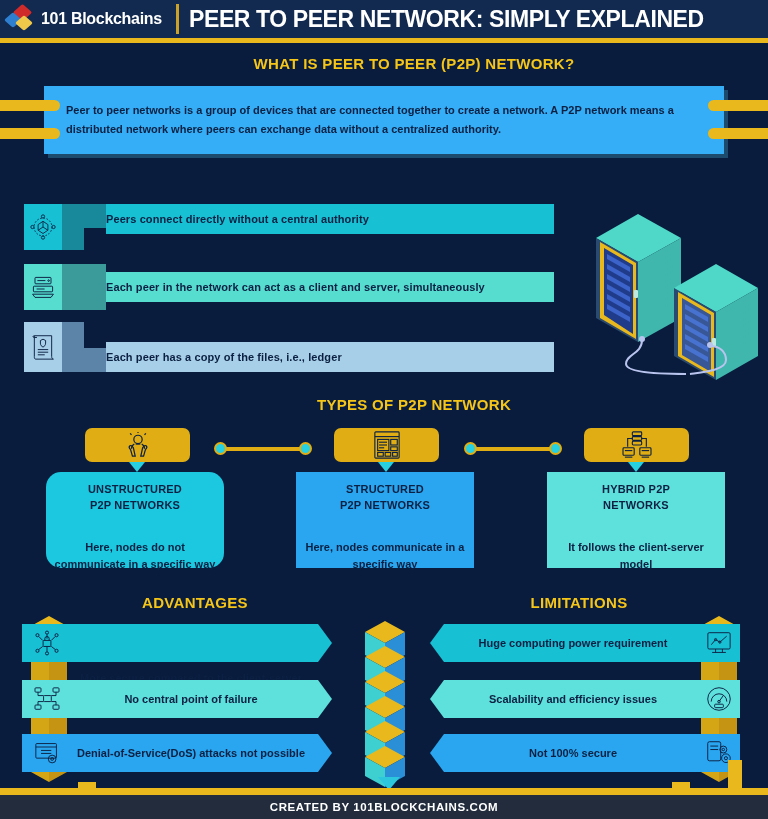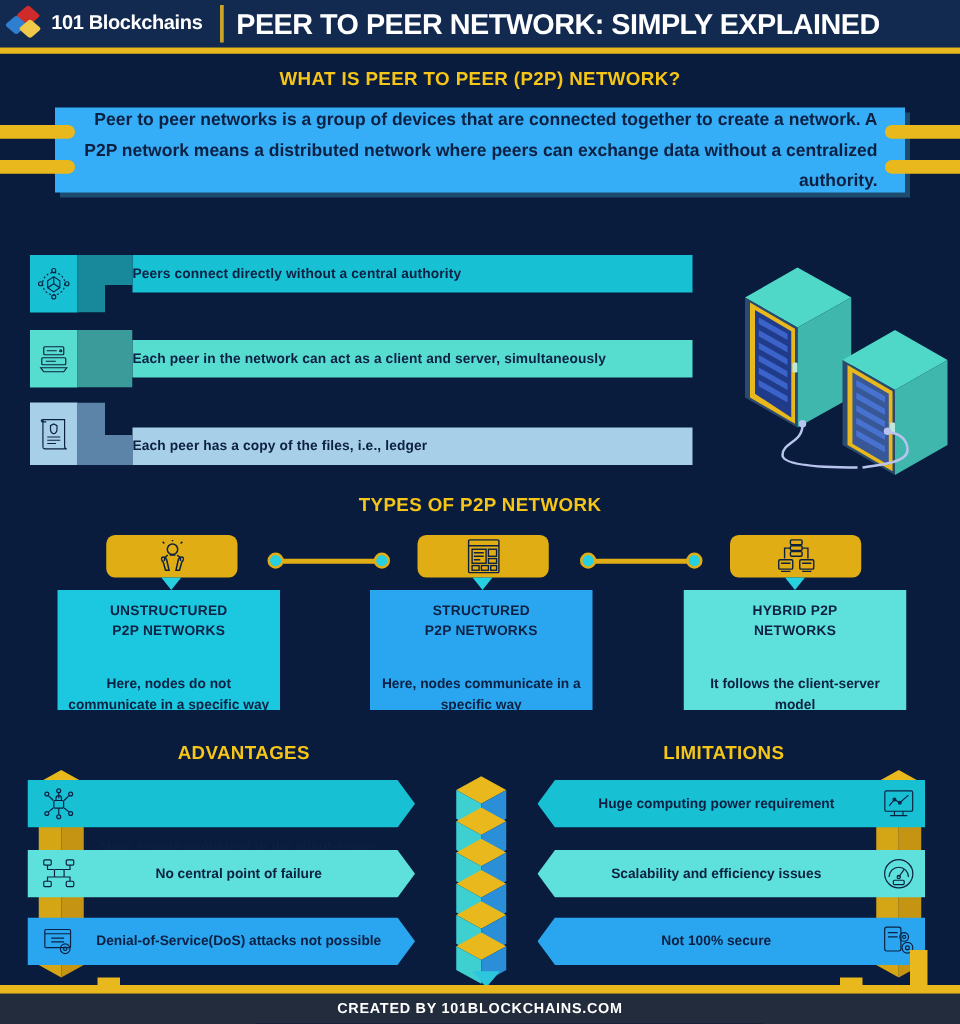--- a/index.html
+++ b/index.html
@@ -6,20 +6,21 @@
   html, body {
     width: 768px; height: 819px;
     font-family: "Liberation Sans", sans-serif;
     background: #091c3d;
     overflow: hidden;
   }
   #page {
     position: relative;
     width: 768px; height: 819px;
     background: #091c3d;
+    padding-left: 30px;
   }
 
   
   .header {
     position: absolute; left: 0; top: 0; width: 768px; height: 38px;
     background: #122a50;
     display: flex; align-items: center;
   }
   .header-accent {
     position: absolute; left: 0; top: 38px; width: 768px; height: 5px;
@@ -62,22 +63,22 @@
     position: absolute; left: 48px; top: 90px; width: 680px; height: 68px;
     background: #1c4b6e;
   }
   .intro-box {
     position: absolute; left: 44px; top: 86px; width: 680px; height: 68px;
     background: #35aef7;
     display: flex; align-items: center; justify-content: center;
     padding: 0 22px;
   }
   .intro-text {
-    color: #0b2042; font-size: 14px; font-weight: bold; line-height: 1.75;
-    text-align: right;
+    color: #0b2042; font-size: 11px; font-weight: bold; line-height: 1.75;
+    text-align: left;
   }
   .ybar { position: absolute; height: 11px; background: #e8b81c; }
   .ybar.l { left: -44px; width: 60px; border-radius: 0 6px 6px 0; }
   .ybar.r { right: -44px; width: 60px; border-radius: 6px 0 0 6px; }
   .ybar.y1 { top: 14px; }
   .ybar.y2 { top: 42px; }
 
   
   .how-row { position: absolute; left: 24px; }
   .how-icon {
@@ -323,21 +324,21 @@
       <line x1="18" y1="1" x2="18" y2="-1"></line>
         <line x1="11" y1="3" x2="9.5" y2="1.5"></line>
         <line x1="25" y1="3" x2="26.5" y2="1.5"></line>
       <path d="M13 17c-1-2-3-3-4-2s0 3 1 4l2 7h3z"></path>
       <path d="M23 17c1-2 3-3 4-2s0 3-1 4l-2 7h-3z"></path>
       <path d="M14 13c-2 1-3 3-3 5"></path>
         <path d="M22 13c2 1 3 3 3 5"></path>
     </svg>
   </div>
   <div class="type-arrow" style="left:129px;top:462px;"></div>
-  <div class="type-card" style="left:46px;top:472px;background:#1cc8e0;">
+  <div class="type-card" style="left:46px;top:472px;background:#1cc8e0;border-radius:15px;">
     <div class="t-title">
       <div>UNSTRUCTURED</div>
       <div>P2P NETWORKS</div>
     </div>
     <div class="t-desc">Here, nodes do not communicate in a specific way</div>
   </div>
 
   <div class="connector" style="left:214px;top:442px;width:98px;">
     <div class="line" style="width:86px;"></div>
     <div class="dot" style="left:0;"></div>

